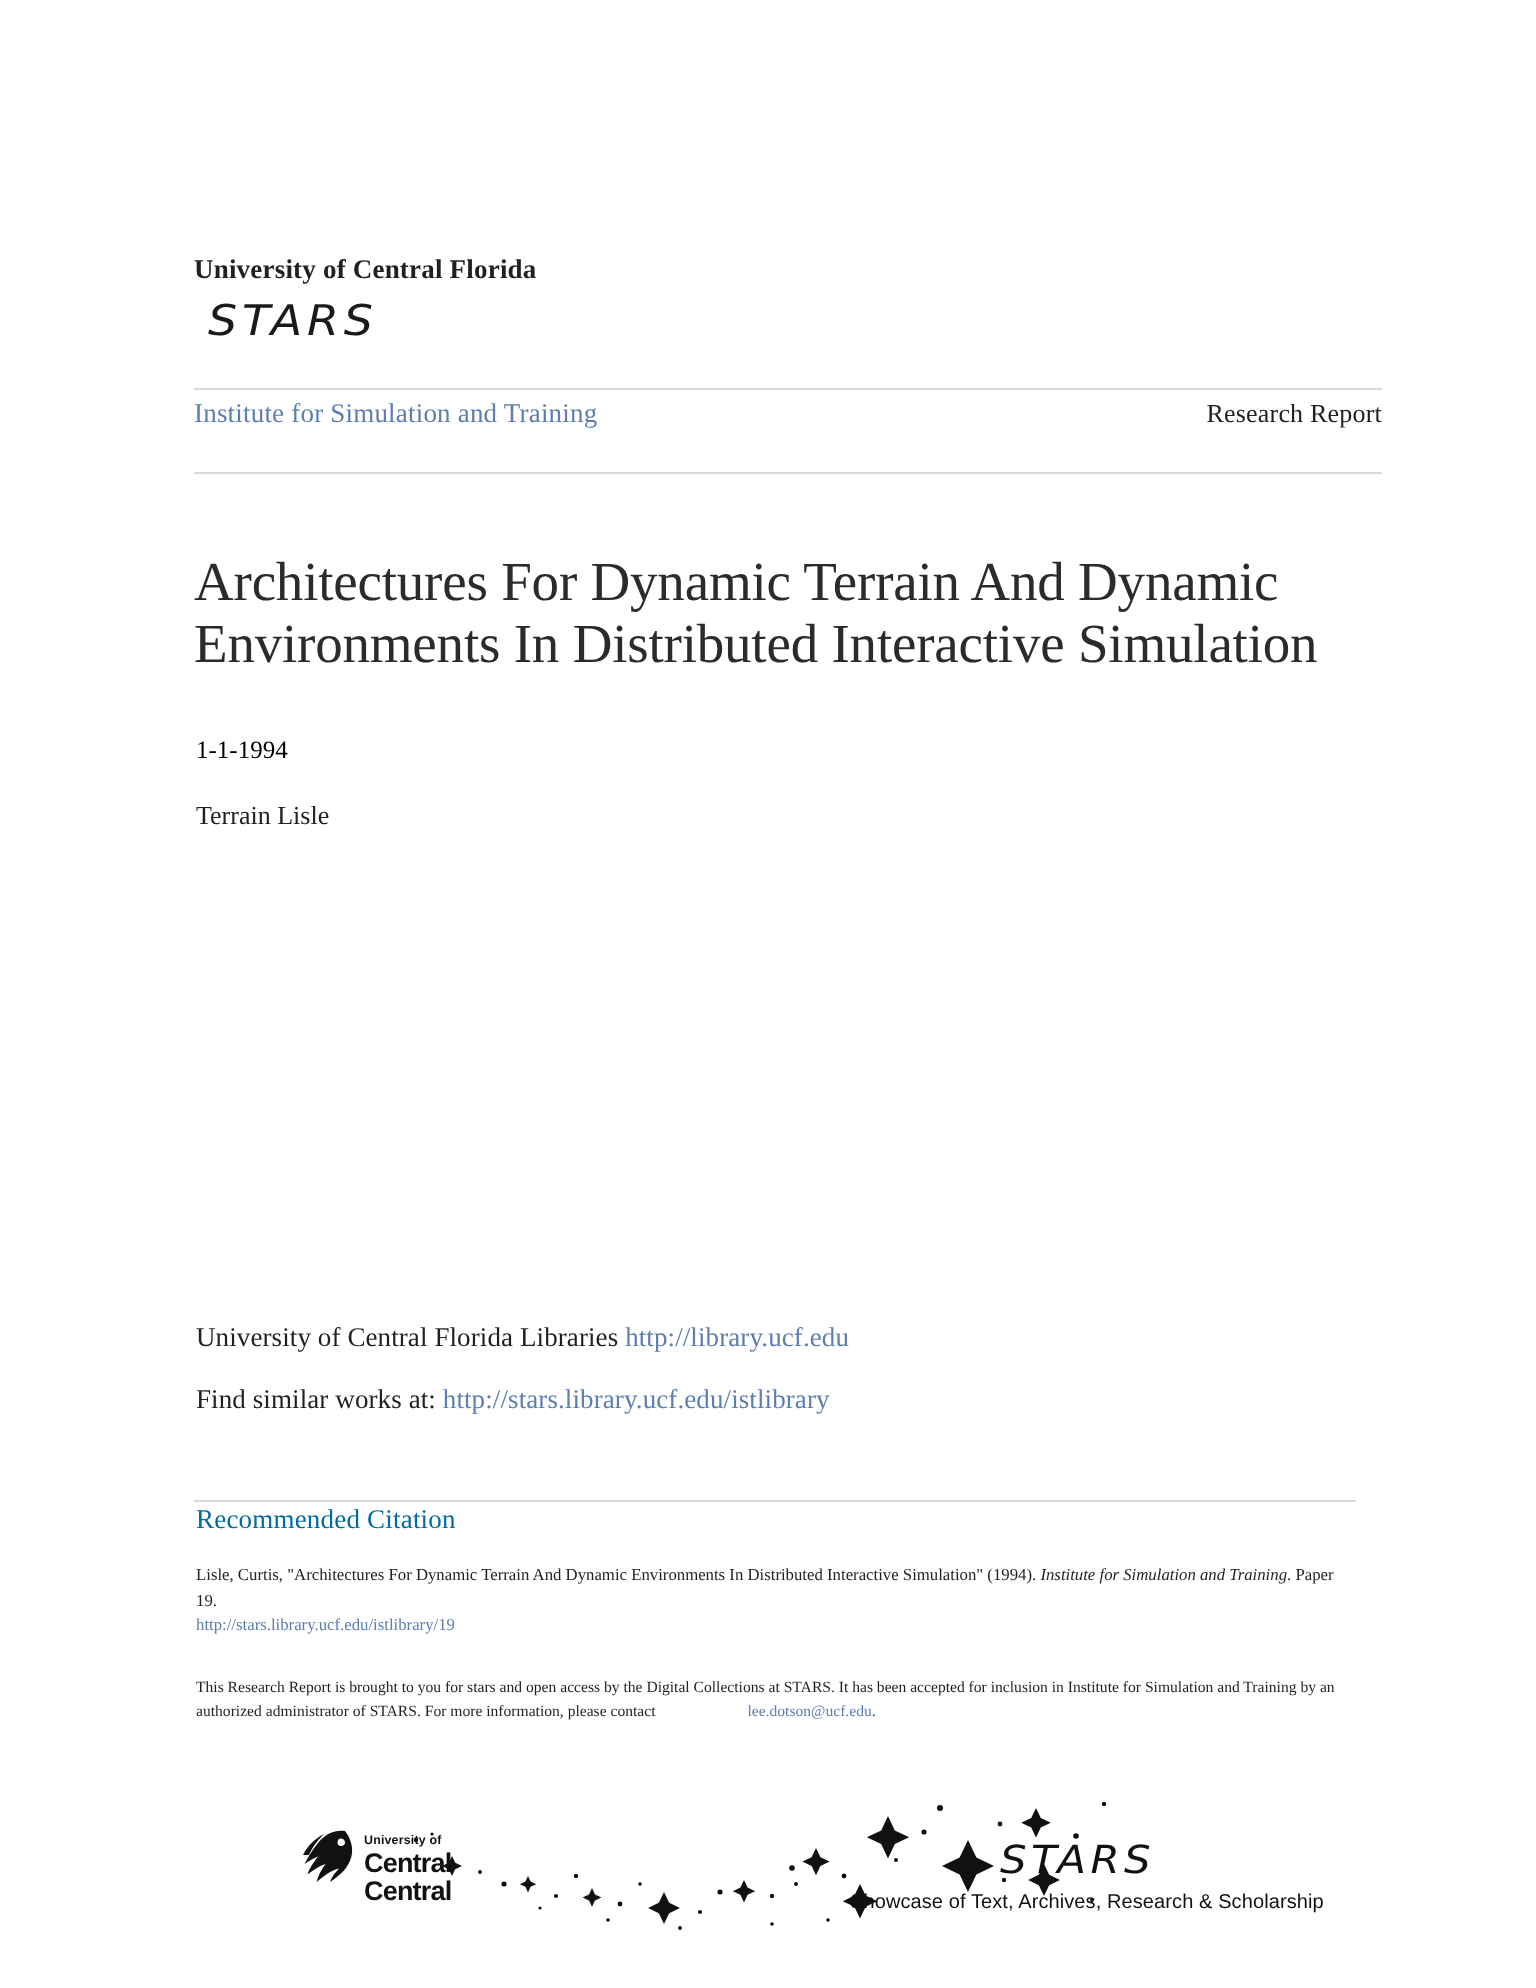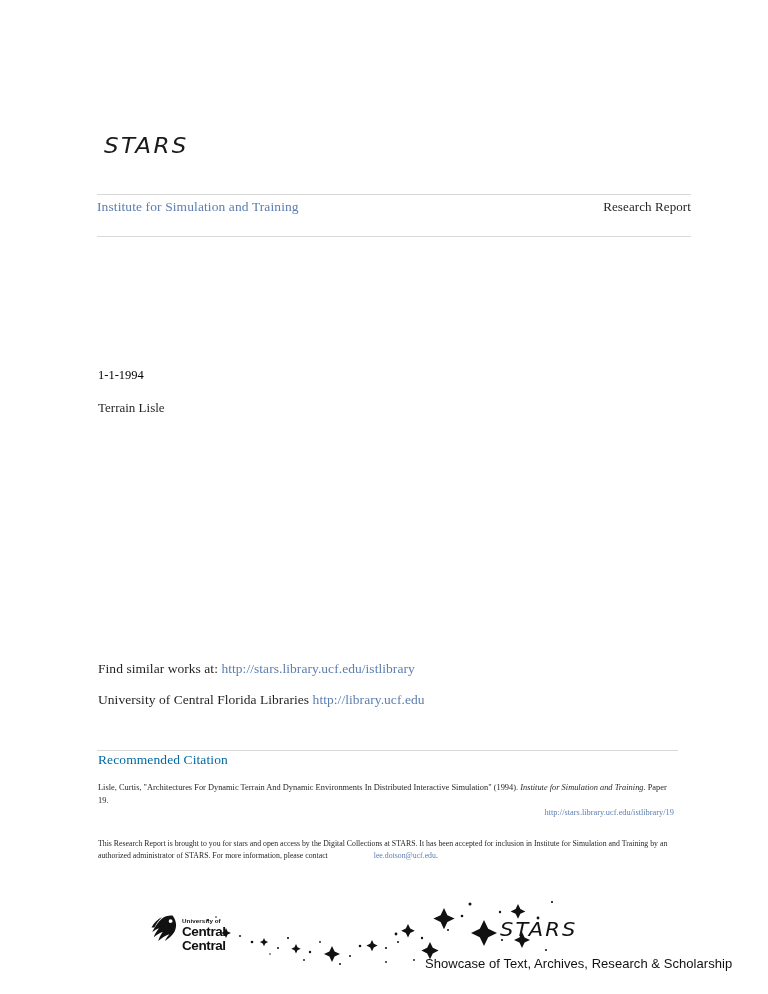--- a/index.html
+++ b/index.html
@@ -159,21 +159,20 @@
     font-size: 8.4px;
     line-height: 12.6px;
     color: #231f20;
   }
   .cite-body .it { font-style: italic; }
   .cite-url {
     display: block;
     color: #5c7eb0;
     text-decoration: none;
     margin-top: 0px;
-    text-align: right;
   }
   .disclaimer {
     position: absolute;
     left: 98px;
     top: 838px;
     width: 576px;
     font-size: 7.8px;
     line-height: 12.4px;
     color: #231f20;
   }
@@ -235,62 +234,64 @@
     font-style: italic;
     font-size: 21px;
     letter-spacing: 2.2px;
     color: #111;
     line-height: 1;
     transform: scaleY(0.92);
     transform-origin: left center;
   }
   .stars-tagline {
     font-family: "Liberation Sans", sans-serif;
-    font-size: 13px;
+    font-size: 10px;
     color: #111;
     letter-spacing: 0.05px;
-    margin-top: 15px;
+    margin-top: 5px;
     margin-left: -75px;
     white-space: nowrap;
   }
   .star-field {
     position: absolute;
     left: 200px;
     top: 0px;
     width: 430px;
     height: 80px;
   }
 </style>
 </head>
 <body>
 
 <div class="page">
 
   <div class="masthead">
+    <div class="univ-name">University of Central Florida</div>
     <div class="stars-wordmark">STARS</div>
   </div>
 
   <hr class="rule rule-top">
 
   <div class="header-row">
     <a class="collection-link" href="#">Institute for Simulation and Training</a>
     <span class="doc-type">Research Report</span>
   </div>
 
   <hr class="rule rule-mid">
 
+  <h1 class="title">Architectures For Dynamic Terrain And Dynamic Environments In Distributed Interactive Simulation</h1>
   <div class="pub-date">1-1-1994</div>
   <div class="author">Terrain Lisle</div>
 
   <div class="links">
     <div class="link-line">
-      <span>Find similar works at: </span><a href="#">http://stars.library.ucf.edu/istlibrary</a>
+      <span>University of Central Florida Libraries </span><a href="#">http://library.ucf.edu</a>
     </div>
     <div class="link-line">
-      <span>University of Central Florida Libraries </span><a href="#">http://library.ucf.edu</a>
+      <span>Find similar works at: </span><a href="#">http://stars.library.ucf.edu/istlibrary</a>
     </div>
   </div>
 
   <hr class="rule rule-cite">
 
   <div class="cite-heading">Recommended Citation</div>
 
   <div class="cite-body">
     <span>Lisle, Curtis, "Architectures For Dynamic Terrain And Dynamic Environments In Distributed Interactive Simulation" (1994). </span><span class="it">Institute for Simulation and Training</span><span>. Paper 19.</span>
     <a class="cite-url" href="#">http://stars.library.ucf.edu/istlibrary/19</a>

